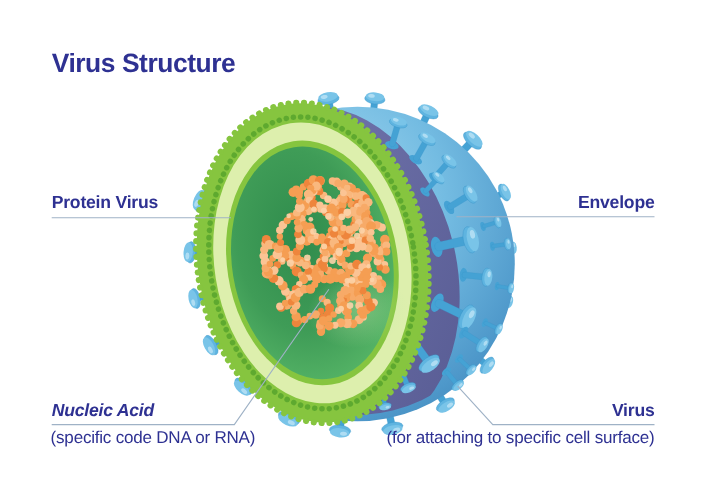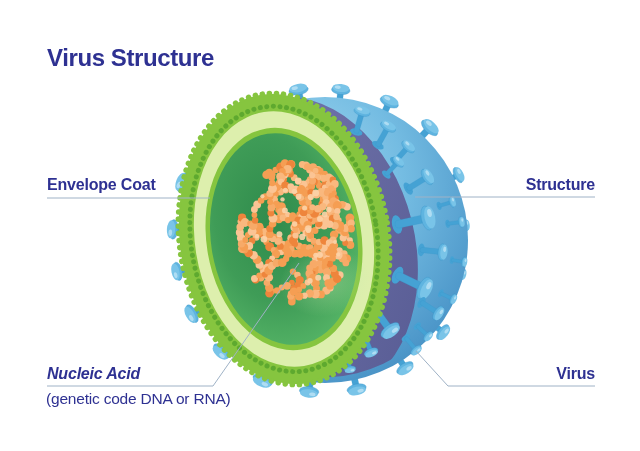--- a/index.html
+++ b/index.html
@@ -843,23 +843,24 @@
     <g>
         <polyline points="47,198 210,198" fill="none" stroke="#9FB2C6" stroke-width="1"></polyline>
         <polyline points="415,197 595,197" fill="none" stroke="#9FB2C6" stroke-width="1"></polyline>
         <polyline points="299,263 213,386 47,386" fill="none" stroke="#9FB2C6" stroke-width="1"></polyline>
         <polyline points="416,351 448,386 595,386" fill="none" stroke="#9FB2C6" stroke-width="1"></polyline>
       </g>
   </svg>
 
   <div class="title" style="color: rgb(46, 49, 146);">Virus Structure</div>
 
-  <div class="label bold" style="left: 47px; top: 176px; color: rgb(46, 49, 146);">Envelope Coat</div>
-
-  <div class="label bold right" style="top: 176px; color: rgb(46, 49, 146);">Structure</div>
+  <div class="label bold" style="left: 47px; top: 176px; color: rgb(46, 49, 146);">Protein Virus</div>
+
+  <div class="label bold right" style="top: 176px; color: rgb(46, 49, 146);">Envelope</div>
 
   <div class="label bold" style="left: 47px; top: 365px; color: rgb(46, 49, 146); font-style: italic;">Nucleic Acid</div>
 
-  <div class="label" style="left: 46px; top: 390px; color: rgb(46, 49, 146);">(genetic code DNA or RNA)</div>
+  <div class="label" style="left: 46px; top: 390px; color: rgb(46, 49, 146);">(specific code DNA or RNA)</div>
 
   <div class="label bold right" style="top: 365px; color: rgb(46, 49, 146);">Virus</div>
 
+  <div class="label right" style="top: 390px; color: rgb(46, 49, 146);">(for attaching to specific cell surface)</div>
 </div>
 
 </body></html>

